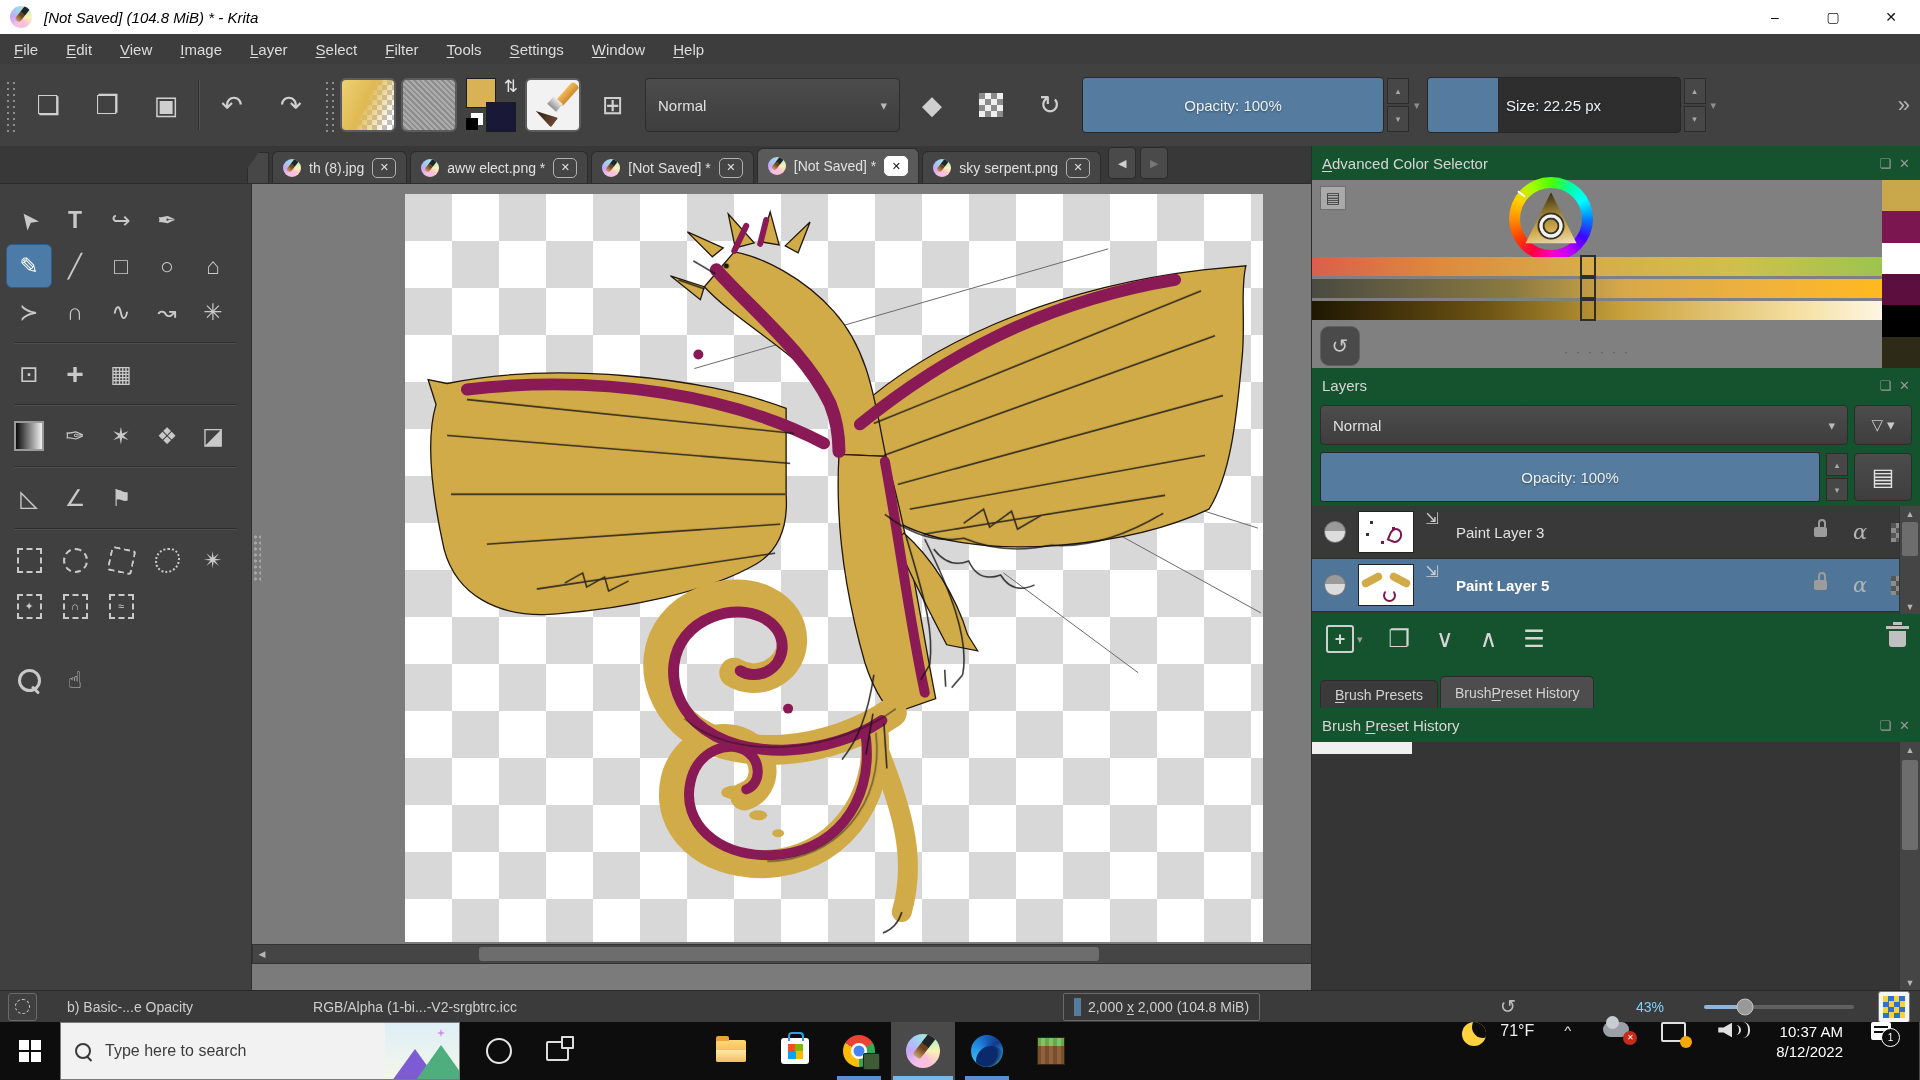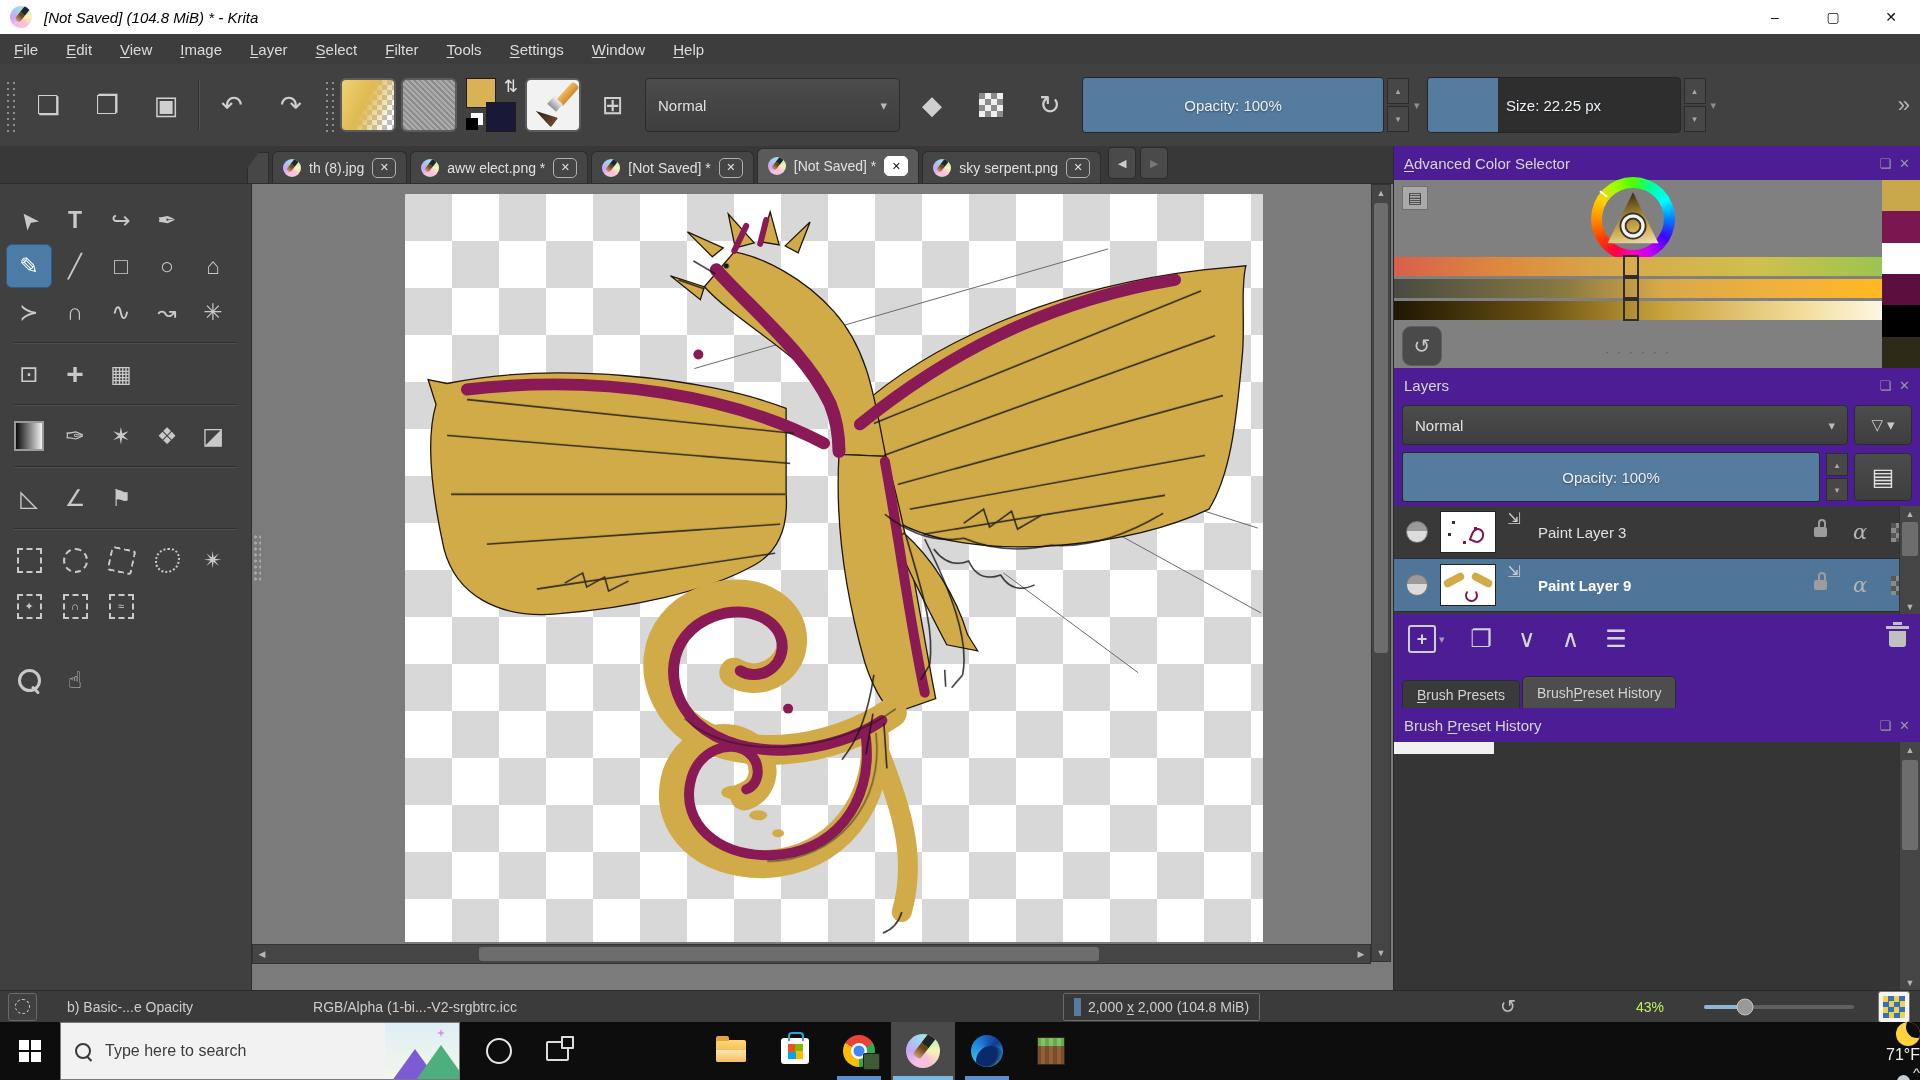--- a/index.html
+++ b/index.html
@@ -119,21 +119,21 @@
   .v-sb .thumb{position:absolute;left:2px;right:2px;top:18px;height:58%;background:#6d6d6d;border-radius:3px;}
   .v-sb .sba{position:absolute;left:0;right:0;height:16px;display:flex;align-items:center;justify-content:center;
       font-size:9px;color:#b5b5b5;}
   .v-sb .sba.b{bottom:0;}
   .h-sb{position:absolute;left:0;right:22px;bottom:26px;height:20px;background:#454545;border:1px solid #333;box-sizing:border-box;}
   .h-sb .thumb{position:absolute;top:2px;bottom:2px;left:226px;width:620px;background:#6d6d6d;border-radius:3px;}
   .h-sb .sba{position:absolute;top:0;bottom:0;width:18px;display:flex;align-items:center;justify-content:center;
       font-size:9px;color:#b5b5b5;}
   .h-sb .sba.r{right:0;}
   
-  .rightpanel{position:absolute;right:0;top:146px;width:527px;height:844px;background:#4c1d95;
+  .rightpanel{position:absolute;right:0;top:146px;width:609px;height:844px;background:#14532d;
       border-left:1px solid #2c2c2c;box-sizing:border-box;display:flex;flex-direction:column;}
   .panel-header{height:34px;display:flex;align-items:center;padding:0 10px;font-size:15px;color:#d6d6d6;flex:none;}
   .ph-icons{margin-left:auto;display:flex;gap:8px;color:#9a9a9a;font-size:13px;}
   .acs-body{height:188px;flex:none;background:#808080;display:flex;position:relative;}
   .acs-left{flex:1;position:relative;}
   .acs-settings-icon{position:absolute;left:8px;top:6px;width:24px;height:22px;background:#a9a9a9;
       color:#333;font-size:15px;display:flex;align-items:center;justify-content:center;border:1px solid #6f6f6f;}
   .wheel{position:absolute;left:197px;top:-3px;width:84px;height:84px;border-radius:50%;
       background:conic-gradient(from 0deg,#4dff00,#00ffa0,#00ffff,#0080ff,#4000ff,#c000ff,#ff00c0,#ff0040,#ff4000,#ff9000,#ffd000,#a0ff00,#4dff00);}
   .wheel::before{content:"";position:absolute;inset:11px;border-radius:50%;background:#808080;}
@@ -248,21 +248,21 @@
       display:flex;align-items:center;font-size:14px;color:#cdcdcd;box-sizing:border-box;}
   .selbox{width:27px;height:26px;border:1px solid #6a6a6a;background:#404040;border-radius:3px;margin-left:8px;
       display:flex;align-items:center;justify-content:center;}
   .selbox span{width:13px;height:13px;border:1.6px dashed #cfcfcf;border-radius:50%;}
   .sb-brush{margin-left:30px;}
   .sb-profile{margin-left:120px;}
   .dims{margin-left:auto;height:26px;border:1px solid #6a6a6a;background:#383838;display:flex;align-items:center;
       padding:0 10px;gap:7px;border-radius:2px;}
   .dimbar{width:7px;height:18px;background:#557b9e;}
   .sb-reset{margin-left:240px;font-size:19px;color:#bdbdbd;}
-  .sb-zoom{margin-left:120px;color:#bef264;}
+  .sb-zoom{margin-left:120px;color:#7dd3fc;}
   .zslider{margin-left:40px;width:150px;height:4px;background:#606060;border-radius:2px;position:relative;}
   .zfill{position:absolute;left:0;top:0;bottom:0;background:#8fb6d9;border-radius:2px;}
   .zknob{position:absolute;top:50%;transform:translate(-50%,-50%);width:15px;height:15px;border-radius:50%;
       background:#999;border:1px solid #c4c4c4;}
   .gridbtn{margin-left:24px;margin-right:10px;width:30px;height:30px;background:#f5f5f5;border:1px solid #777;
       border-radius:3px;display:flex;align-items:center;justify-content:center;}
   .gridbtn span{width:22px;height:22px;background:repeating-conic-gradient(#2f6fd0 0 25%,#f3d23a 0 50%);
       background-size:11px 11px;}
   
   .taskbar{position:absolute;left:0;top:1022px;right:0;height:58px;background:#0d0d0d;display:flex;align-items:center;}
@@ -313,21 +313,21 @@
   .ic-chrome .cbadge{position:absolute;right:-5px;bottom:-3px;width:15px;height:15px;background:#3f5b35;
       border:1px solid #1d1d1d;border-radius:2px;z-index:2;}
   .ic-edge{width:32px;height:32px;border-radius:50%;position:relative;overflow:hidden;
       background:conic-gradient(from 130deg,#6df0c2,#35c1f1 25%,#1b77d4 55%,#123a8c 78%,#35c1f1);}
   .ic-edge::before{content:"";position:absolute;left:5px;top:11px;width:30px;height:30px;border-radius:50%;
       background:radial-gradient(circle at 32% 28%,#0b2a6b 0 38%,rgba(11,42,107,0) 62%);}
   .ic-mc{width:28px;height:28px;box-shadow:inset 0 0 0 1px #33250f;
       background:linear-gradient(#79c05a 0 9px,#8a5a32 9px),;
       background-color:#8a5a32;background-image:repeating-linear-gradient(90deg,rgba(0,0,0,.13) 0 4px,rgba(255,255,255,.05) 4px 8px),
       linear-gradient(#79c05a 0 9px,#8a5a32 9px);}
-  .tray{margin-left:auto;display:flex;align-items:flex-end;height:100%;flex-direction:column;}
+  .tray{margin-left:auto;display:flex;align-items:flex-start;height:100%;}
   .moon{width:24px;height:24px;border-radius:50%;background:#ffd23e;position:relative;overflow:hidden;flex:none;}
   .moon::after{content:"";position:absolute;left:10px;top:-6px;width:22px;height:22px;border-radius:50%;background:#0d0d0d;}
   .temp{margin-left:14px;font-size:16px;color:#f0f0f0;}
   .chev{margin-left:30px;font-size:15px;color:#e0e0e0;transform:scaleY(.8);}
   .cloudx{width:26px;height:15px;background:#9aa0a6;border-radius:8px;position:relative;margin-left:32px;flex:none;}
   .cloudx::before{content:"";position:absolute;left:3px;top:-6px;width:13px;height:13px;border-radius:50%;background:#c8cdd2;}
   .cloudx::after{content:"✕";position:absolute;right:-8px;bottom:-8px;width:14px;height:14px;border-radius:50%;
       background:#c42b1c;color:#fff;font-size:8px;line-height:14px;text-align:center;}
   .rotlock{width:21px;height:16px;border:2px solid #e0e0e0;border-radius:2px;position:relative;margin-left:32px;flex:none;}
   .rotlock::after{content:"";position:absolute;right:-8px;bottom:-8px;width:12px;height:12px;border-radius:50%;background:#f7a800;}
@@ -793,21 +793,21 @@
       <div class="layer-row sel">
         <div class="lr-eye">
           <span class="eye"></span>
         </div>
         <div class="lr-thumb">
           <span class="wg w1"></span>
           <span class="wg w2"></span>
           <span class="wg-curl"></span>
         </div>
         <div class="lr-style">⇲</div>
-        <div class="lr-name">Paint Layer 9</div>
+        <div class="lr-name">Paint Layer 5</div>
         <div class="lr-cell">
           <span class="padlock"></span>
         </div>
         <div class="lr-cell">
           <span class="alpha-g">α</span>
         </div>
         <div class="lr-cell">
           <span class="inh-ck"></span>
         </div>
       </div>

